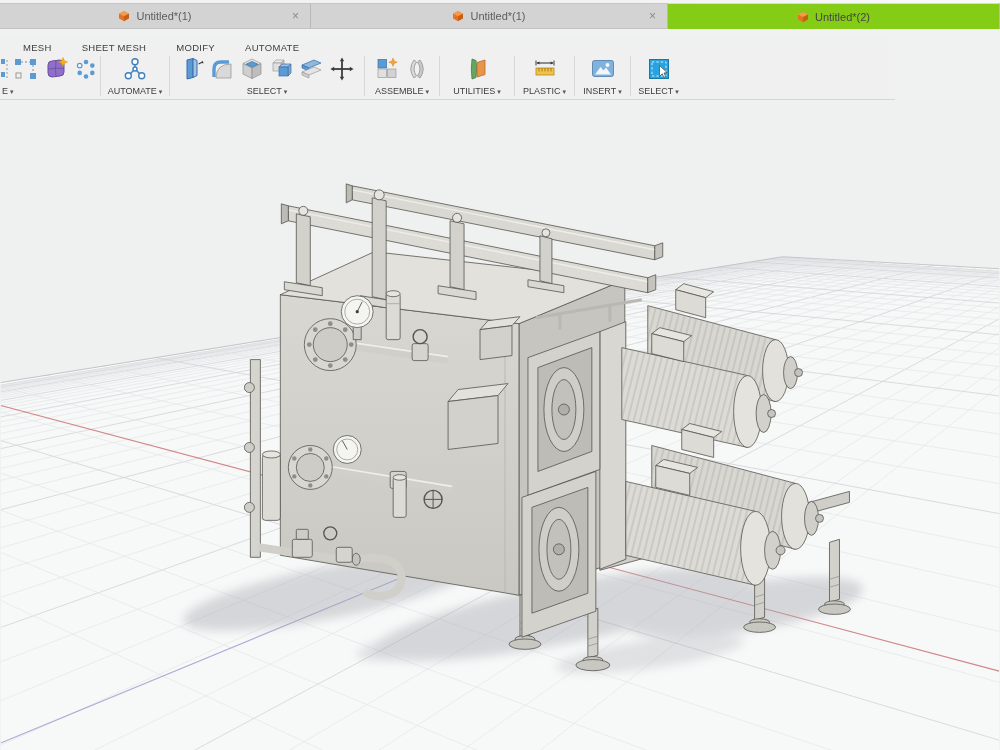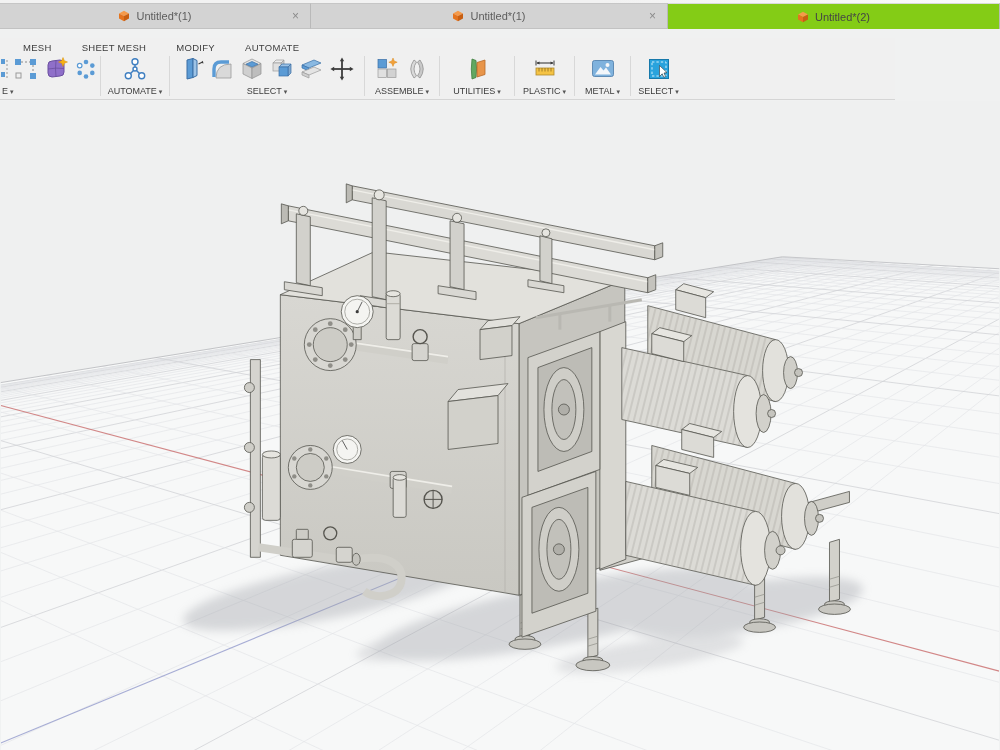--- a/index.html
+++ b/index.html
@@ -243,21 +243,21 @@
       <div class="vdiv"></div>
 
       <div class="group gw-insert">
         <div class="g-icons">
           <svg class="ico" width="26" height="26" viewBox="0 0 26 26">
             <rect x="2.5" y="4.5" width="21" height="16" rx="2" fill="#7fb2dd" stroke="#4a7aa8" stroke-width=".8"></rect>
             <circle cx="17.5" cy="9" r="2" fill="#f7f7f7"></circle>
             <path d="M5,18.5 L10.5,11 L13.5,14.5 L16,11.5 L21,18.5 Z" fill="#f2f6fa"></path>
           </svg>
         </div>
-        <div class="g-label"><span>METAL</span><span class="caret">▾</span></div>
+        <div class="g-label"><span>INSERT</span><span class="caret">▾</span></div>
       </div>
 
       <div class="vdiv"></div>
 
       <div class="group gw-select">
         <div class="g-icons">
           <svg class="ico" width="26" height="26" viewBox="0 0 26 26">
             <rect x="3.5" y="3.5" width="19" height="19" fill="#29a3dd" stroke="#1779ab"></rect>
             <rect x="6" y="6" width="14" height="14" fill="none" stroke="#cfeefb" stroke-dasharray="2.4,2"></rect>
             <path d="M13.5,9.5 L13.5,20.5 L16.2,17.8 L17.8,21.4 L19.6,20.5 L18,17 L21,16.6 Z" fill="#fff" stroke="#333" stroke-width=".6"></path>

